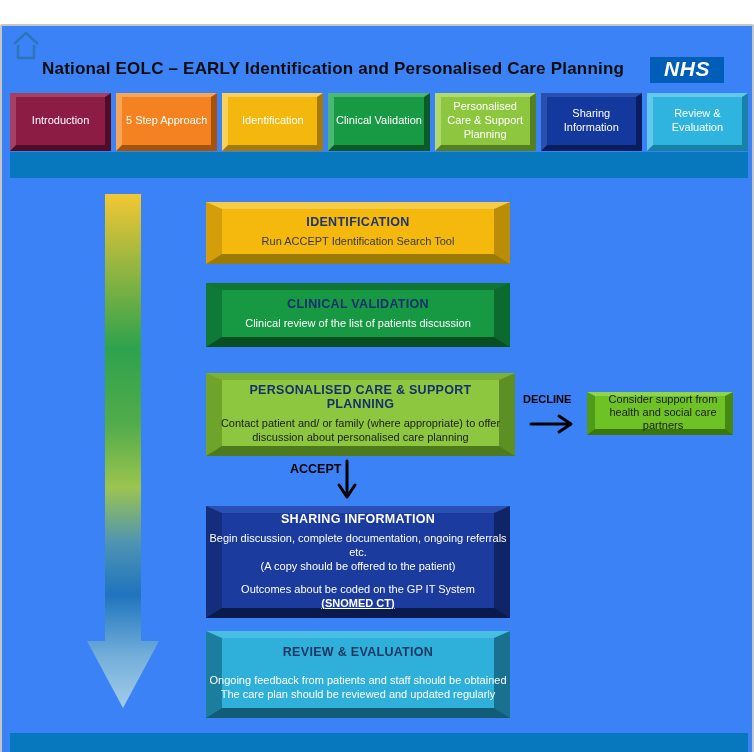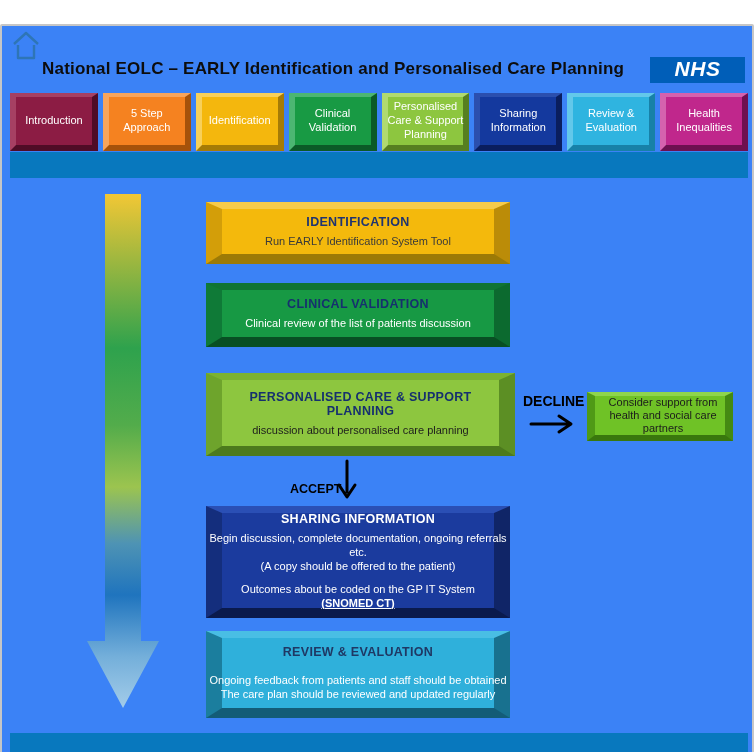--- a/index.html
+++ b/index.html
@@ -3,21 +3,21 @@
 <meta charset="utf-8">
 <style>
   html,body{margin:0;padding:0;background:#ffffff;font-family:"Liberation Sans","DejaVu Sans",sans-serif;}
   .slide{position:relative;width:754px;height:752px;box-sizing:border-box;
          border:2px solid #c6c6c6;border-radius:2px;background:#3b82f6;overflow:hidden;margin-top:24px;}
 
   
   .home{position:absolute;left:8px;top:4px;width:32px;height:32px;cursor:pointer;}
   .page-title{position:absolute;left:40px;top:33px;width:600px;font-size:17px;font-weight:bold;
               color:#0d0d0d;letter-spacing:0.2px;white-space:nowrap;}
-  .nhs-logo{position:absolute;left:648px;top:31px;width:95px;height:26px;background:var(--bg,#005EB8);
+  .nhs-logo{position:absolute;left:648px;top:31px;width:74px;height:26px;background:var(--bg,#005EB8);
             display:flex;align-items:center;justify-content:center;}
   .nhs-logo span{color:#ffffff;font-size:21px;font-weight:bold;font-style:italic;letter-spacing:0.5px;
                  transform:translateY(-1px);}
 
   
   .tabs{position:absolute;left:8px;top:67px;width:738px;height:58px;display:flex;gap:5px;}
   .tab{flex:1;box-sizing:border-box;border-style:solid;border-width:4px 6px 6px 6px;
        background:var(--bg);border-top-color:var(--light);border-left-color:var(--light);
        border-right-color:var(--dark);border-bottom-color:var(--dark);
        display:flex;align-items:center;justify-content:center;text-align:center;
@@ -42,25 +42,25 @@
   .box-2{top:257px;height:64px;}
   .box-3{top:347px;height:83px;left:204px;width:309px;}
   .box-4{top:480px;height:112px;}
   .box-5{top:605px;height:87px;}
   .box-title{font-size:12.5px;font-weight:bold;color:var(--title);letter-spacing:0.3px;margin-bottom:5px;}
   .line{font-size:11px;color:var(--body);line-height:14px;white-space:nowrap;}
   .line.gap{margin-top:9px;}
   .line.snomed{font-weight:bold;text-decoration:underline;}
 
   
-  .accept-label{position:absolute;left:288px;top:456px;font-size:12.5px;font-weight:bold;color:#000;}
+  .accept-label{position:absolute;left:288px;top:436px;font-size:12.5px;font-weight:bold;color:#000;}
   .accept-arrow{position:absolute;left:334px;top:433px;}
-  .decline-label{position:absolute;left:521px;top:367px;font-size:14px;font-weight:bold;color:#000;}
+  .decline-label{position:absolute;left:521px;top:367px;font-size:11px;font-weight:bold;color:#000;}
   .decline-arrow{position:absolute;left:527px;top:387px;}
-  .side-box{left:585px;top:366px;width:146px;height:49px;border-width:4px 8px 6px 8px;padding-left:6px;}
+  .side-box{left:585px;top:366px;width:146px;height:43px;border-width:4px 8px 6px 8px;padding-left:6px;}
   .side-box .line{font-size:11px;line-height:13px;}
 </style>
 </head>
 <body>
 
 <div class="slide">
 
   <svg class="home" viewBox="0 0 32 32">
     <path d="M4 14 L16 3 L28 14" fill="none" stroke="#2E75B6" stroke-width="2.4" stroke-linejoin="round"></path>
     <path d="M8 15 L8 28 L24 28 L24 15" fill="none" stroke="#2E75B6" stroke-width="2.4" stroke-linejoin="round"></path>
@@ -86,23 +86,20 @@
       </div>
     <div class="tab" style="--bg: #8DC63F; --light: #B0DA70; --dark: #567F20;">
         <span>Personalised Care &amp; Support Planning</span>
       </div>
     <div class="tab" style="--bg: #14399E; --light: #2B4FAE; --dark: #0A1E5E;">
         <span>Sharing Information</span>
       </div>
     <div class="tab" style="--bg: #2FB4E0; --light: #63C8EA; --dark: #1781A8;">
         <span>Review &amp; Evaluation</span>
       </div>
-    <div class="tab" style="--bg: #C0278C; --light: #D562AE; --dark: #6E1050;">
-        <span>Health Inequalities</span>
-      </div>
   </div>
 
   <div class="bar top" style="--bg: #0878BE;"></div>
   <div class="bar bottom" style="--bg: #0878BE;"></div>
 
   <svg class="flow-arrow" width="72" height="514" viewBox="0 0 72 514">
     <defs>
       <linearGradient id="arrowGrad" x1="0" y1="0" x2="0" y2="1">
           <stop offset="0%" stop-color="#F2C735"></stop>
           <stop offset="30%" stop-color="#2EA24D"></stop>
@@ -112,30 +109,31 @@
           <stop offset="78%" stop-color="#1F74BE"></stop>
           <stop offset="90%" stop-color="#74AFDA"></stop>
           <stop offset="100%" stop-color="#A3CCE9"></stop>
         </linearGradient>
     </defs>
     <polygon points="18,0 54,0 54,447 72,447 36,514 0,447 18,447" fill="url(#arrowGrad)"></polygon>
   </svg>
 
   <div class="bevel-box main-box box-1" style="--bg: #F4B90C; --top: #F6CB4A; --left: #D39E09; --right: #BB8C08; --bottom: #9C7A06; --title: #1F3470; --body: #3A3A3A;">
     <div class="box-title">IDENTIFICATION</div>
-    <div class="line">Run EARLY Identification System Tool</div>
+    <div class="line">Run ACCEPT Identification Search Tool</div>
   </div>
 
   <div class="bevel-box main-box box-2" style="--bg: #179944; --top: #107434; --left: #0F7A37; --right: #0C6A2F; --bottom: #084F23; --title: #16306E; --body: #FFFFFF;">
     <div class="box-title">CLINICAL VALIDATION</div>
     <div class="line">Clinical review of the list of patients discussion</div>
   </div>
 
   <div class="bevel-box main-box box-3" style="--bg: #8DC63F; --top: #7CB232; --left: #6EA42C; --right: #5C8F24; --bottom: #4C7A1D; --title: #16306E; --body: #1D1D1D;">
     <div class="box-title">PERSONALISED CARE &amp; SUPPORT PLANNING</div>
+    <div class="line">Contact patient and/ or family (where appropriate) to offer</div>
     <div class="line">discussion about personalised care planning</div>
   </div>
 
   <div class="bevel-box main-box box-4" style="--bg: #1B3B9E; --top: #2A4FB5; --left: #142E7D; --right: #102567; --bottom: #0A1A4D; --title: #FFFFFF; --body: #FFFFFF;">
     <div class="box-title">SHARING INFORMATION</div>
     <div class="line">Begin discussion, complete documentation, ongoing referrals</div>
     <div class="line">etc.</div>
     <div class="line">(A copy should be offered to the patient)</div>
     <div class="line gap">Outcomes about be coded on the GP IT System</div>
     <div class="line snomed">(SNOMED CT)</div>

